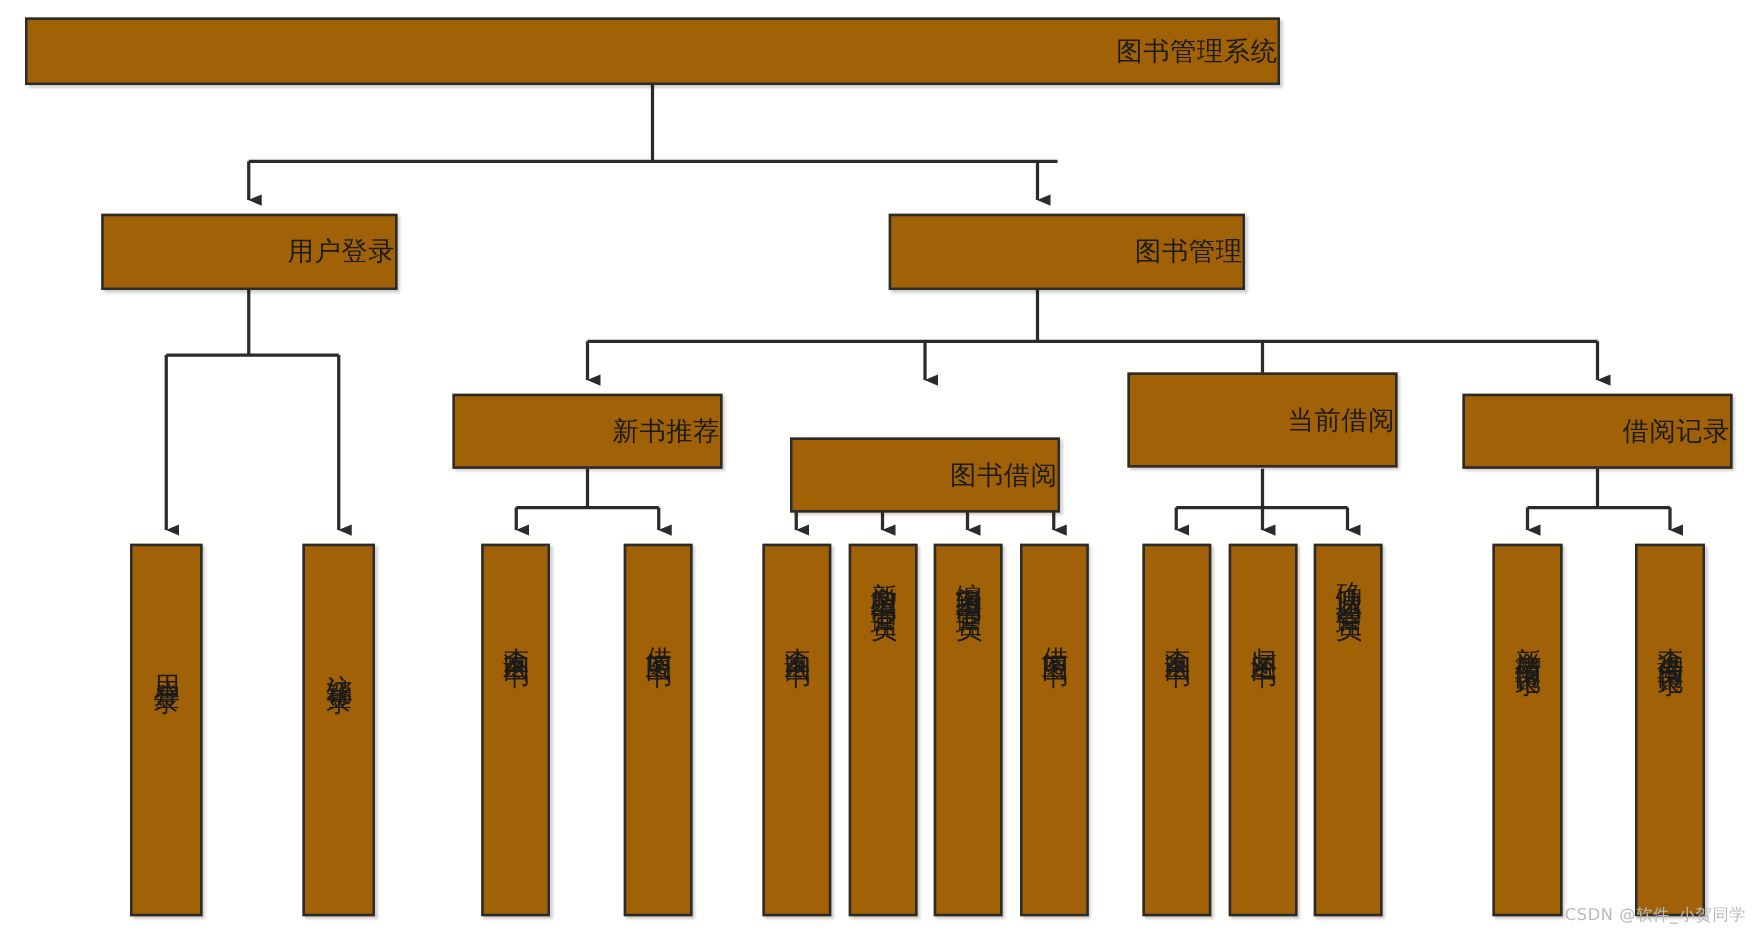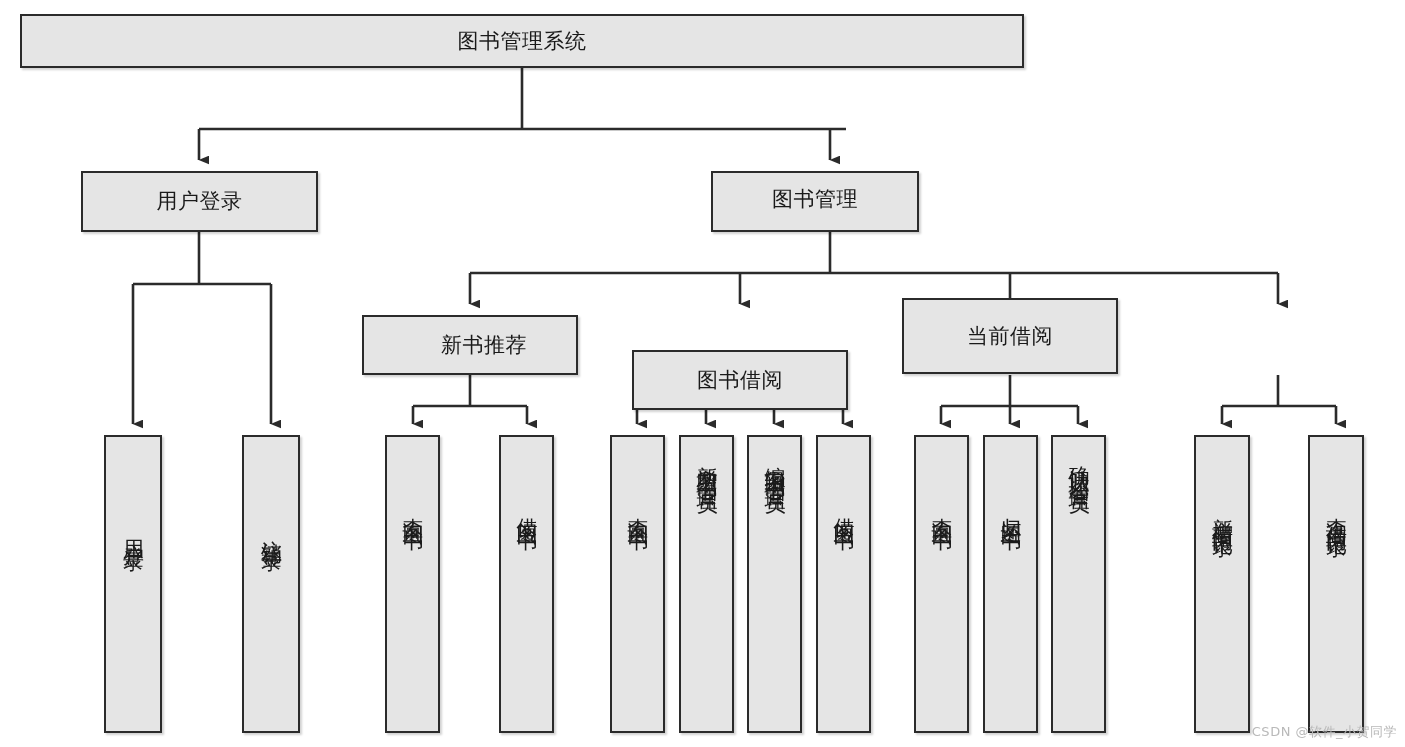--- a/index.html
+++ b/index.html
@@ -14,26 +14,26 @@
     position: relative;
     width: 1405px;
     height: 747px;
     background: #ffffff;
     overflow: hidden;
   }
   
   .node {
     position: absolute;
     box-sizing: border-box;
-    background: #e5e5e5;
+    background: #a16207;
     border: 2.5px solid #2b2b2b;
     box-shadow: 2px 2px 2px rgba(0,0,0,0.18);
     display: flex;
     align-items: center;
-    justify-content: center;
+    justify-content: flex-end;
     color: #1a1a1a;
   }
   .node .label {
     font-size: 21px;
     line-height: 1.18;
     letter-spacing: 0.5px;
     white-space: nowrap;
     color: #1a1a1a;
   }
   
@@ -136,36 +136,39 @@
   </svg>
 
   <div class="node" style="left:20px; top:14px; width:1004px; height:54px;">
     <span class="label">图书管理系统</span>
   </div>
 
   <div class="node" style="left:81px; top:171px; width:237px; height:61px;">
     <span class="label">用户登录</span>
   </div>
 
-  <div class="node" style="left:711px; top:171px; width:208px; height:61px;font-family:Liberation Mono, monospace;">
+  <div class="node" style="left:711px; top:171px; width:285px; height:61px;">
     <span class="label">图书管理</span>
   </div>
 
   <div class="node" style="left:362px; top:315px; width:216px; height:60px;padding-left:28px;">
     <span class="label">新书推荐</span>
   </div>
 
   <div class="node" style="left:632px; top:315px; width:216px; height:60px;margin-top:35px;">
     <span class="label">图书借阅</span>
   </div>
 
   <div class="node" style="left:902px; top:298px; width:216px; height:76px;">
     <span class="label">当前借阅</span>
   </div>
 
+  <div class="node" style="left:1170px; top:315px; width:216px; height:60px;">
+    <span class="label">借阅记录</span>
+  </div>
 
   <div class="node vertical mid2" style="left:104px; top:435px; width:58px; height:298px;">
     <span class="label">用户登录</span>
   </div>
 
   <div class="node vertical mid2" style="left:242px; top:435px; width:58px; height:298px;">
     <span class="label">注销登录</span>
   </div>
 
   <div class="node vertical mid" style="left:385px; top:435px; width:55px; height:298px;">

